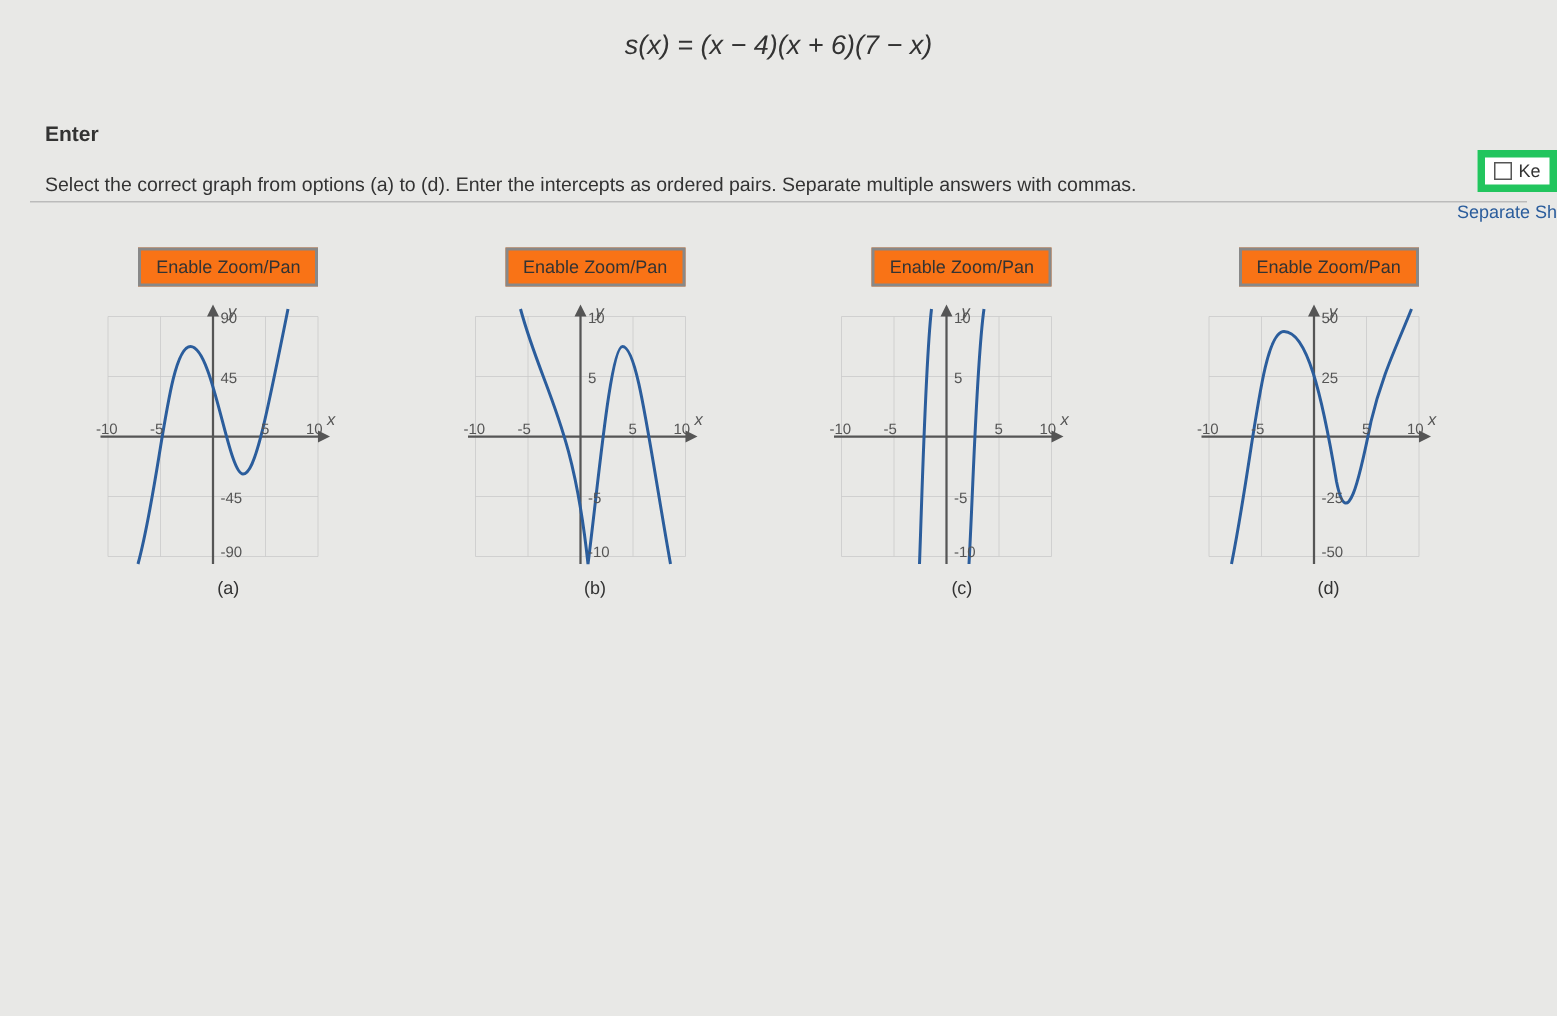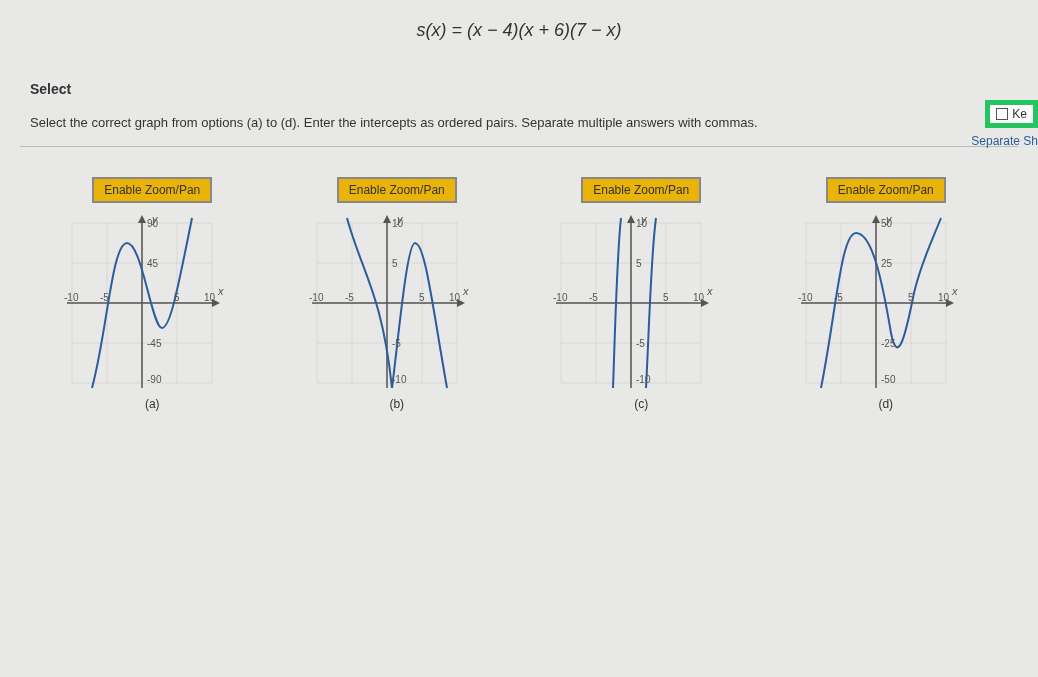--- a/index.html
+++ b/index.html
@@ -49,36 +49,36 @@
   background: #fff;
   display: inline-block;
 }
 .keyboard-link {
   font-size: 12px;
   color: #2b5d9c;
   margin-top: 6px;
 }
 .instr {
   font-size: 13px;
-  padding: 10px 10px 16px 10px;
+  padding: 10px 10px 4px 10px;
   border-bottom: 1px solid #bbb;
 }
 .graphs-row {
   display: flex;
   padding: 30px 10px 10px 10px;
   gap: 0;
 }
 .graph-cell {
   flex: 1;
   text-align: center;
 }
 .enable-btn {
   display: inline-block;
   border: 2px solid #888;
-  background: #eab308;
+  background: #f97316;
   padding: 4px 10px;
   font-size: 12px;
   margin-bottom: 10px;
 }
 .graph-box {
   width: 200px;
   height: 180px;
   margin: 0 auto;
   position: relative;
 }
@@ -104,21 +104,21 @@
 svg .axis line { stroke: #555; stroke-width: 1.5; }
 svg .curve { stroke: #2b5d9c; stroke-width: 2; fill: none; }
 svg text { font-family: Arial; fill: #555; }
 </style>
 </head>
 <body>
 
 <div class="equation-area">s(x) = (x − 4)(x + 6)(7 − x)</div>
 
 <div class="main-panel">
-  <div class="answer-header">Select</div>
+  <div class="answer-header">Enter</div>
 
   <div class="top-right">
     <span class="btn-k">
       <span class="sq"></span>
       <span>Ke</span>
     </span>
     <div class="keyboard-link">Separate Sh</div>
   </div>
 
   <div class="instr">Select the correct graph from options (a) to (d). Enter the intercepts as ordered pairs. Separate multiple answers with commas.</div>

